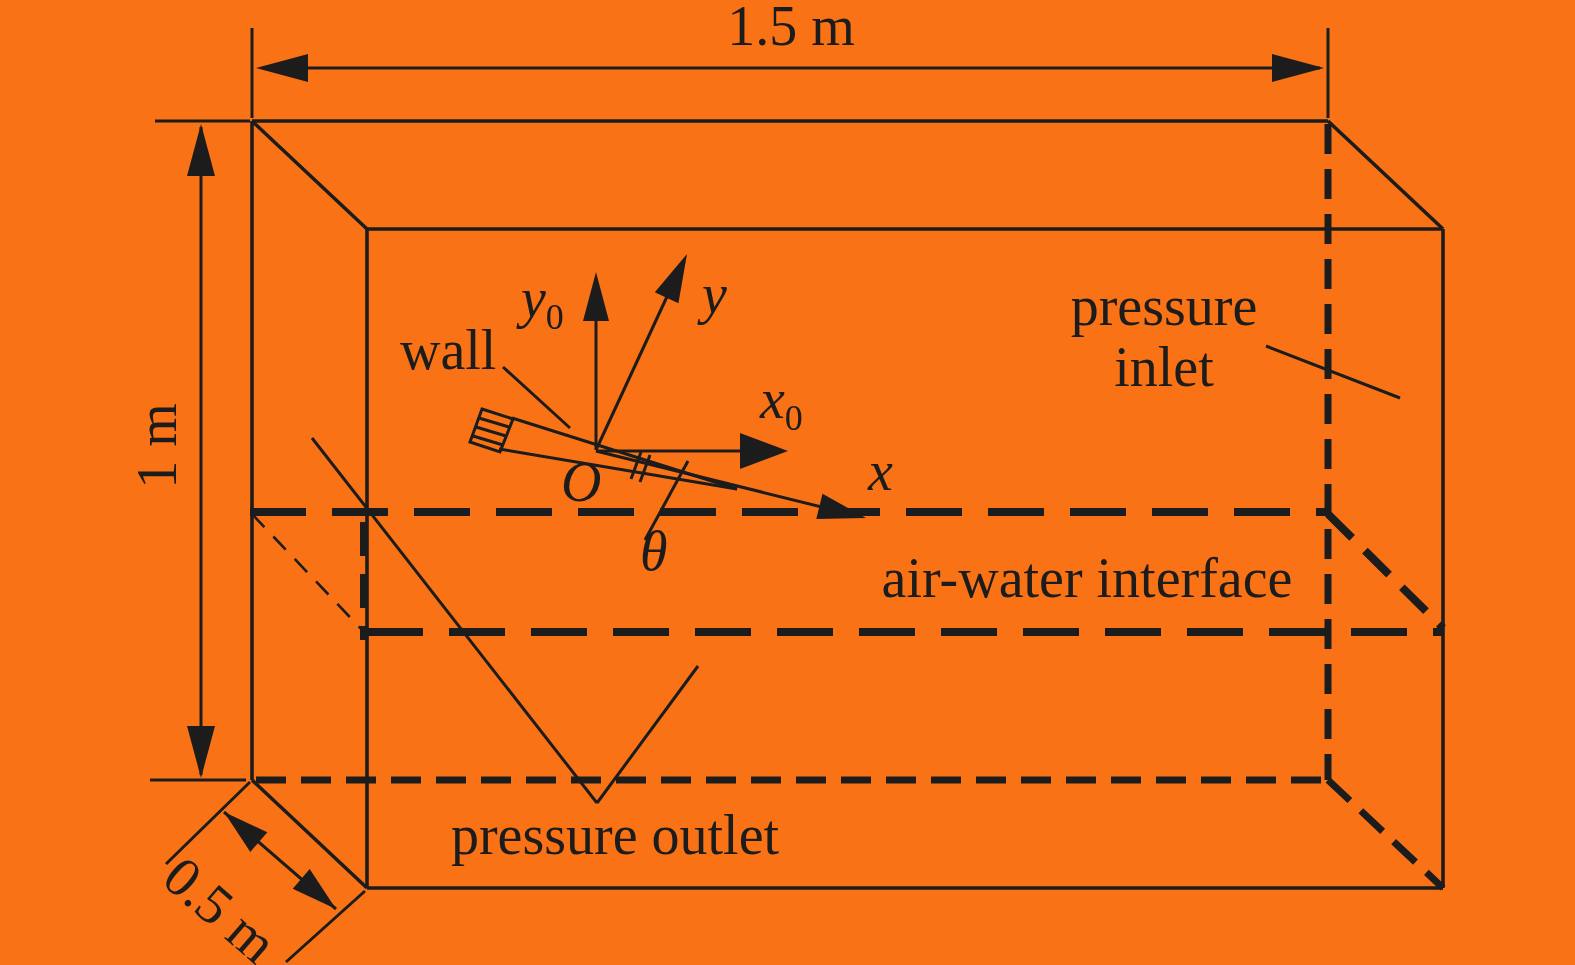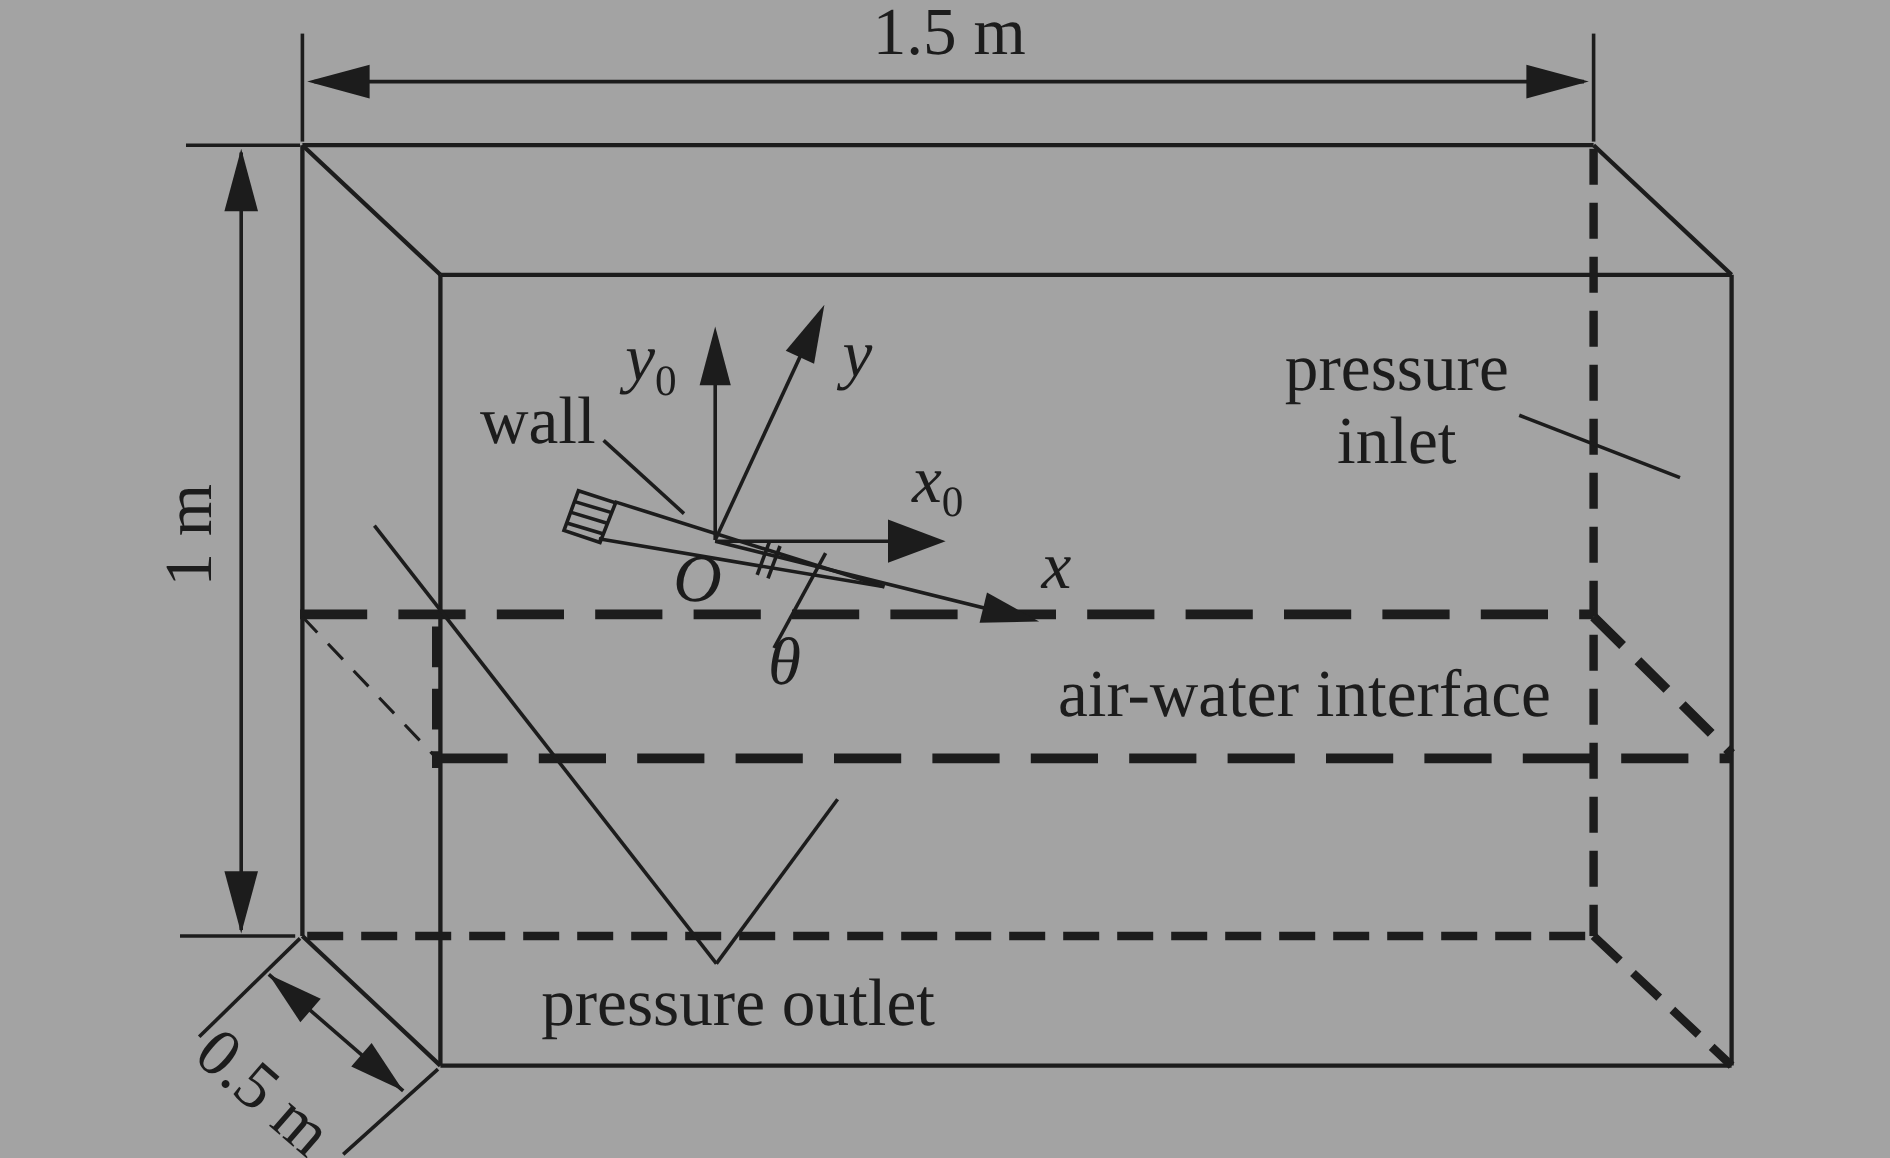--- a/index.html
+++ b/index.html
@@ -4,21 +4,21 @@
 <style>
   html, body {
     margin: 0;
     padding: 0;
     background: #ffffff;
   }
   .stage {
     position: relative;
     width: 1575px;
     height: 965px;
-    background: #a3a3a3;
+    background: #f97316;
     overflow: hidden;
     font-family: "Liberation Serif", "DejaVu Serif", serif;
   }
   svg.fig {
     position: absolute;
     left: 0;
     top: 0;
     width: 1575px;
     height: 965px;
   }

